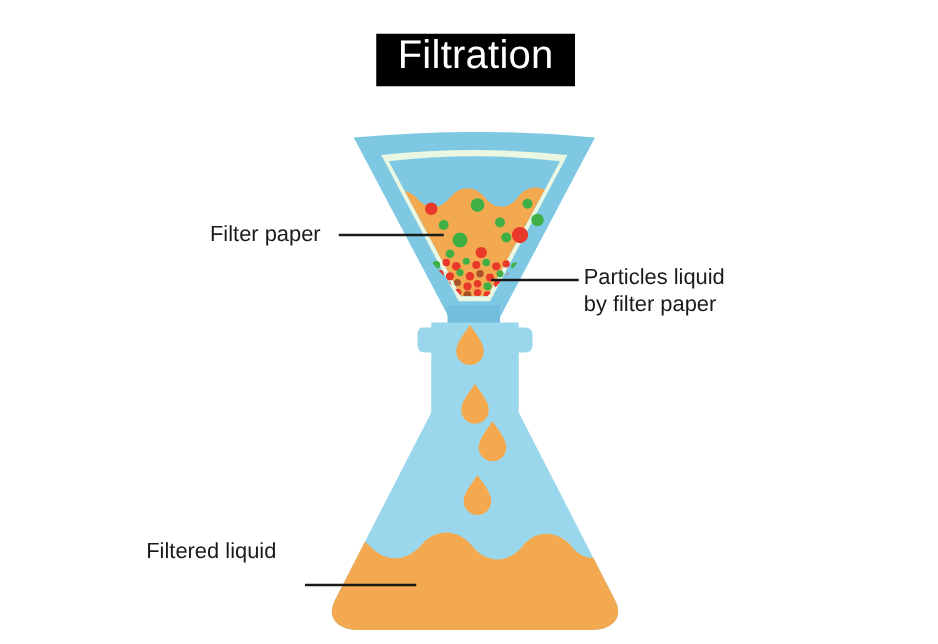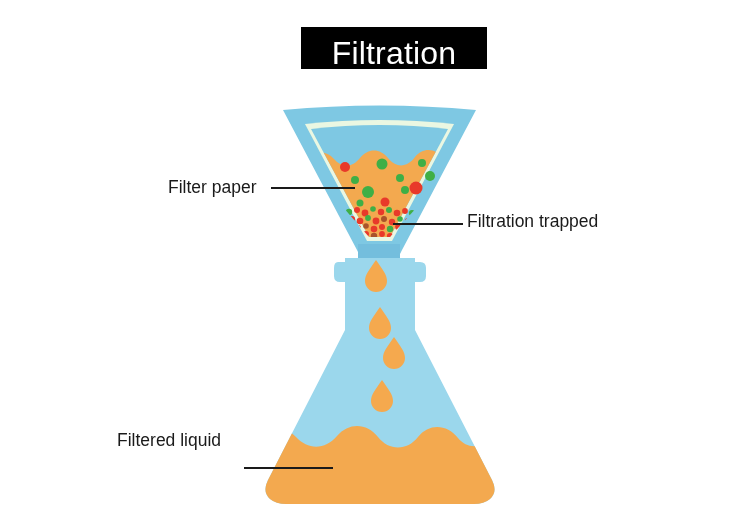--- a/index.html
+++ b/index.html
@@ -25,25 +25,25 @@
     left: 0;
     top: 0;
     width: 750px;
     height: 515px;
     display: block;
   }
   .title-box {
     position: absolute;
     left: 301px;
     top: 27px;
-    width: 186px;
+    width: 159px;
     height: 42px;
     background: #000000;
     display: flex;
-    align-items: flex-end;
+    align-items: flex-start;
     justify-content: center;
   }
   .title-text {
     color: #ffffff;
     font-family: "Liberation Sans", sans-serif;
     font-size: 32px;
     font-weight: 400;
     letter-spacing: 0.2px;
     line-height: 1;
     white-space: nowrap;
@@ -244,20 +244,21 @@
       <line x1="244" y1="468" x2="333" y2="468" stroke="#1a1a1a" stroke-width="2"></line>
     </g>
 
   </svg>
 
   <div class="callout" id="label-filter-paper">
     <span>Filter paper</span>
   </div>
 
   <div class="callout" id="label-particles">
-    <span class="line1">Filtration trapped</span>
+    <span class="line1">Particles liquid</span>
+    <span class="line2">by filter paper</span>
   </div>
 
   <div class="callout" id="label-filtered-liquid">
     <span>Filtered liquid</span>
   </div>
 
 </div>
 
 </body></html>

